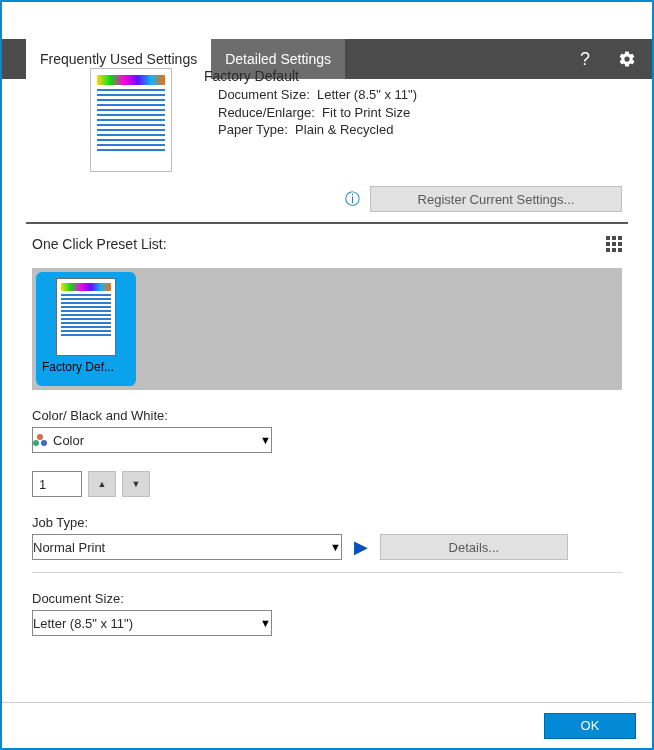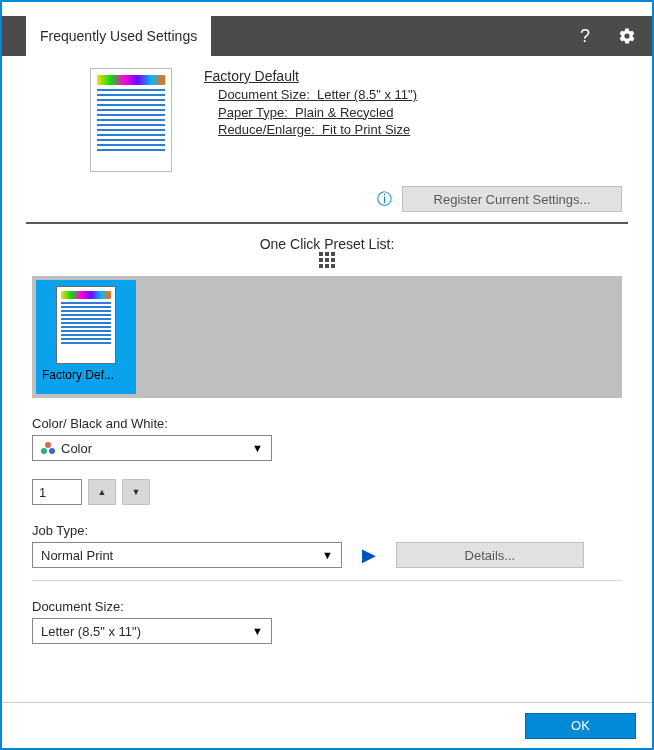--- a/index.html
+++ b/index.html
@@ -1,81 +1,82 @@
 <!DOCTYPE html>
 <html><head>
 <meta charset="utf-8">
 <style>
 * { box-sizing: border-box; margin: 0; padding: 0; }
 html, body { font-family: "Segoe UI", Tahoma, sans-serif; font-size: 13px; color: #2b2b2b; background: #fff; }
 .window { width: 654px; height: 750px; border: 2px solid #038ad7; background: #fff; position: relative; }
 .titlebar { height: 14px; }
-.tab-strip { height: 40px; background: #4b4b4b; display: flex; align-items: center; padding-left: 24px; position: relative; }
+.tab-strip { height: 40px; background: #4b4b4b; display: flex; align-items: center; padding-left: 24px; position: relative; margin-top: 23px; }
 .tab { height: 40px; display: flex; align-items: center; padding: 0 14px; color: #fff; font-size: 14px; position: relative; }
 .tab.active { background: #fff; color: #2b2b2b; }
 .tab.inactive { background: #6d6d6d; }
 .tab-strip .right-icons { position: absolute; right: 16px; display: flex; align-items: center; gap: 28px; }
 .icon-btn { color: #fff; font-size: 18px; line-height: 1; }
 .gear { width: 18px; height: 18px; }
 .gear svg { width: 18px; height: 18px; }
 .content { position: absolute; top: 56px; left: 24px; right: 24px; bottom: 56px; overflow: hidden; }
 .summary-panel { border-bottom: 2px solid #595959; padding: 10px 6px 10px 6px; }
 .summary-row { display: flex; gap: 28px; align-items: flex-start; }
 .doc-thumb { width: 82px; height: 104px; border: 1px solid #bfbfbf; margin-left: 58px; background: #fff; padding: 6px 6px; position: relative; }
 .doc-thumb .bar { height: 10px; background: linear-gradient(90deg, #ffd51b 0%, #0adb0a 20%, #ff00db 40%, #6a0aff 60%, #0ab7ff 80%, #ff6a00 100%); border-radius: 1px; }
 .doc-thumb .lines { margin-top: 4px; display: flex; flex-direction: column; gap: 3px; }
 .doc-thumb .lines span { height: 2px; background: #2d7dd2; }
-.summary-text { padding-left: 4px; text-decoration: underline; }
+.summary-text { padding-left: 4px; }
 .summary-title { font-size: 14px; padding-bottom: 2px; }
 .summary-line { font-size: 13px; padding-left: 14px; line-height: 1.35; }
 .register-row { display: flex; justify-content: flex-end; align-items: center; gap: 10px; padding-top: 14px; }
 .info-icon { color: #0c7ed2; font-size: 15px; }
 .btn { border: 1px solid #bfbfbf; background: #e1e1e1; height: 26px; font-size: 13px; color: #595959; padding: 0 18px; display: inline-flex; align-items: center; justify-content: center; }
-.btn-wide { width: 220px; }
+.btn-wide { width: 252px; }
 .lower { padding: 12px 6px 0 6px; }
-.preset-label { font-size: 14px; padding-bottom: 8px; display: flex; justify-content: space-between; align-items: center; flex-direction: column; }
+.preset-label { font-size: 14px; padding-bottom: 16px; display: flex; justify-content: space-between; align-items: center; }
 .grid-icon { display: grid; grid-template-columns: repeat(3, 4px); grid-template-rows: repeat(3, 4px); gap: 2px; }
 .grid-icon span { background: #4b4b4b; }
 .preset-strip { background: #bfbfbf; border: 1px solid #bfbfbf; height: 122px; display: flex; align-items: center; padding: 3px; }
-.preset-item { width: 100px; height: 114px; background: #0aa2ec; padding: 6px; display: flex; flex-direction: column; align-items: center; gap: 4px; }
+.preset-item { width: 100px; height: 114px; background: #0aa2ec; padding: 6px; display: flex; flex-direction: column; align-items: center; gap: 4px; border-radius: 6px; }
 .preset-doc { width: 60px; height: 78px; background: #fff; border: 1px solid #6a6a6a; padding: 4px 4px; }
 .preset-doc .bar { height: 8px; background: linear-gradient(90deg, #ffd51b 0%, #0adb0a 20%, #ff00db 40%, #6a0aff 60%, #0ab7ff 80%, #ff6a00 100%); border-radius: 1px; }
 .preset-doc .lines { margin-top: 3px; display: flex; flex-direction: column; gap: 2px; }
 .preset-doc .lines span { height: 2px; background: #2d7dd2; }
 .preset-caption { font-size: 12px; color: #000; width: 100%; text-align: left; overflow: hidden; white-space: nowrap; text-overflow: ellipsis; }
 .field { margin-top: 18px; }
 .field-label { font-size: 13px; padding-bottom: 4px; }
-.select { border: 1px solid #888; background: #fff; height: 26px; display: flex; align-items: center; padding: 0 8px; justify-content: space-between; }
+.select { border: 1px solid #888; background: #fff; height: 26px; display: flex; align-items: center; padding: 0 0; justify-content: space-between; }
 .select .caret { font-size: 11px; color: #000; }
 .color-swatch { display: inline-flex; gap: 0px; margin-right: 6px; position: relative; width: 14px; height: 12px; }
 .color-swatch span { width: 6px; height: 6px; border-radius: 50%; position: absolute; }
 .color-swatch span:nth-child(1){ background:#d64; left:4px; top:0; }
 .color-swatch span:nth-child(2){ background:#3a7; left:0; top:6px; }
 .color-swatch span:nth-child(3){ background:#46c; left:8px; top:6px; }
 .copies-row { display: flex; gap: 6px; align-items: center; }
 .spin-input { border:1px solid #888; width:50px; height:26px; padding:0 6px; display:flex; align-items:center; }
 .spin-btn { width:28px; height:26px; background:#d8d8d8; border:1px solid #bfbfbf; display:inline-flex; align-items:center; justify-content:center; font-size:9px; color:#333; }
-.job-row { display:flex; align-items:center; gap:20px; }
+.job-row { display:flex; align-items:center; gap:12px; }
 .job-row .select { flex:0 0 310px; }
 .play-icon { color:#0052c0; font-size:18px; }
 .hr { height:1px; background:#d4d4d4; margin-top:12px; }
 .doc-row { display:flex; align-items:flex-end; gap:14px; justify-content:space-between; }
 .doc-row .left { flex:0 0 240px; }
 .footer { position:absolute; bottom:0; left:0; right:0; height:46px; border-top:1px solid #cfcfcf; display:flex; align-items:center; justify-content:flex-end; padding-right:16px; background:#fff; }
-.ok-btn { width:111px; height:26px; background:#038ad7; color:#fff; border:1px solid #006aa6; font-size:13px; display:inline-flex; align-items:center; justify-content:center; }
+.ok-btn { width:92px; height:26px; background:#038ad7; color:#fff; border:1px solid #006aa6; font-size:13px; display:inline-flex; align-items:center; justify-content:center; }
 .sel-label { display:flex; align-items:center; }
 </style>
 </head>
 <body>
 
 <div class="window">
   <div class="titlebar"></div>
 
   <div class="tab-strip">
     <div class="tab active">Frequently Used Settings</div>
+    <div class="tab inactive">Detailed Settings</div>
     <div class="right-icons">
       <span class="icon-btn">?</span>
       <span class="gear">
         <svg viewBox="0 0 24 24" fill="#fff">
             <path d="M19.4 13a7.5 7.5 0 0 0 .1-1 7.5 7.5 0 0 0-.1-1l2.1-1.6a.5.5 0 0 0 .1-.7l-2-3.4a.5.5 0 0 0-.6-.2l-2.5 1a7.3 7.3 0 0 0-1.7-1l-.4-2.6A.5.5 0 0 0 14 2h-4a.5.5 0 0 0-.5.4L9.1 5a7.3 7.3 0 0 0-1.7 1L5 5a.5.5 0 0 0-.6.2l-2 3.4a.5.5 0 0 0 .1.7L4.6 11a7.5 7.5 0 0 0-.1 1 7.5 7.5 0 0 0 .1 1l-2.1 1.6a.5.5 0 0 0-.1.7l2 3.4a.5.5 0 0 0 .6.2l2.5-1a7.3 7.3 0 0 0 1.7 1l.4 2.6a.5.5 0 0 0 .5.4h4a.5.5 0 0 0 .5-.4l.4-2.6a7.3 7.3 0 0 0 1.7-1l2.5 1a.5.5 0 0 0 .6-.2l2-3.4a.5.5 0 0 0-.1-.7ZM12 15.5A3.5 3.5 0 1 1 15.5 12 3.5 3.5 0 0 1 12 15.5Z"></path>
           </svg>
       </span>
     </div>
   </div>
 
@@ -96,22 +97,22 @@
               <span></span>
               <span></span>
               <span></span>
               <span></span>
               <span></span>
             </div>
         </div>
         <div class="summary-text">
           <div class="summary-title">Factory Default</div>
           <div class="summary-line"><span>Document Size:</span>&nbsp;&nbsp;<span>Letter (8.5" x 11")</span></div>
+          <div class="summary-line"><span>Reduce/Enlarge:</span>&nbsp;&nbsp;<span>Fit to Print Size</span></div>
           <div class="summary-line"><span>Paper Type:</span>&nbsp;&nbsp;<span>Plain &amp; Recycled</span></div>
-          <div class="summary-line"><span>Reduce/Enlarge:</span>&nbsp;&nbsp;<span>Fit to Print Size</span></div>
         </div>
       </div>
       <div class="register-row">
         <span class="info-icon">ⓘ</span>
         <div class="btn btn-wide">Register Current Settings...</div>
       </div>
     </div>
 
     <div class="lower">
       <div class="preset-label">

